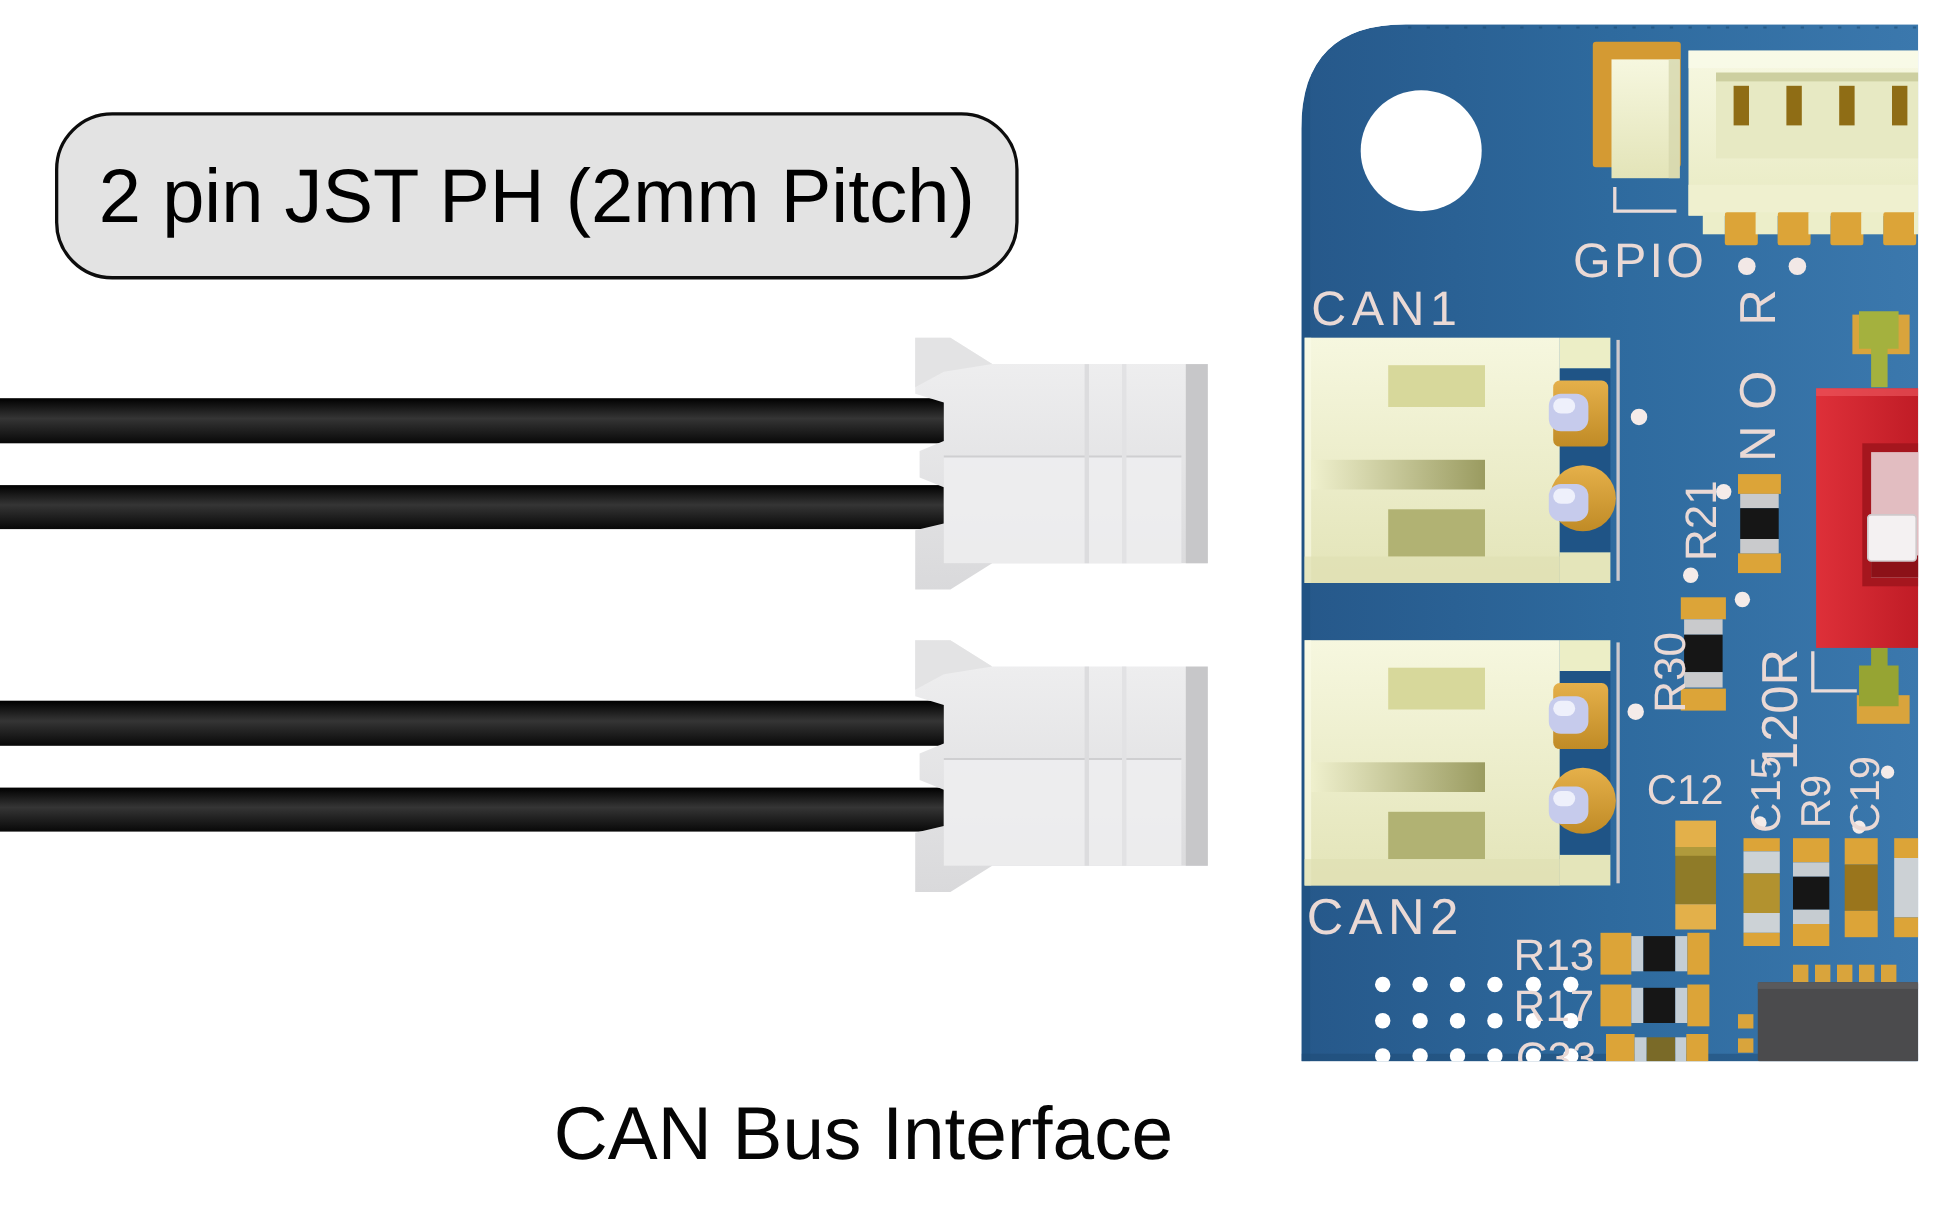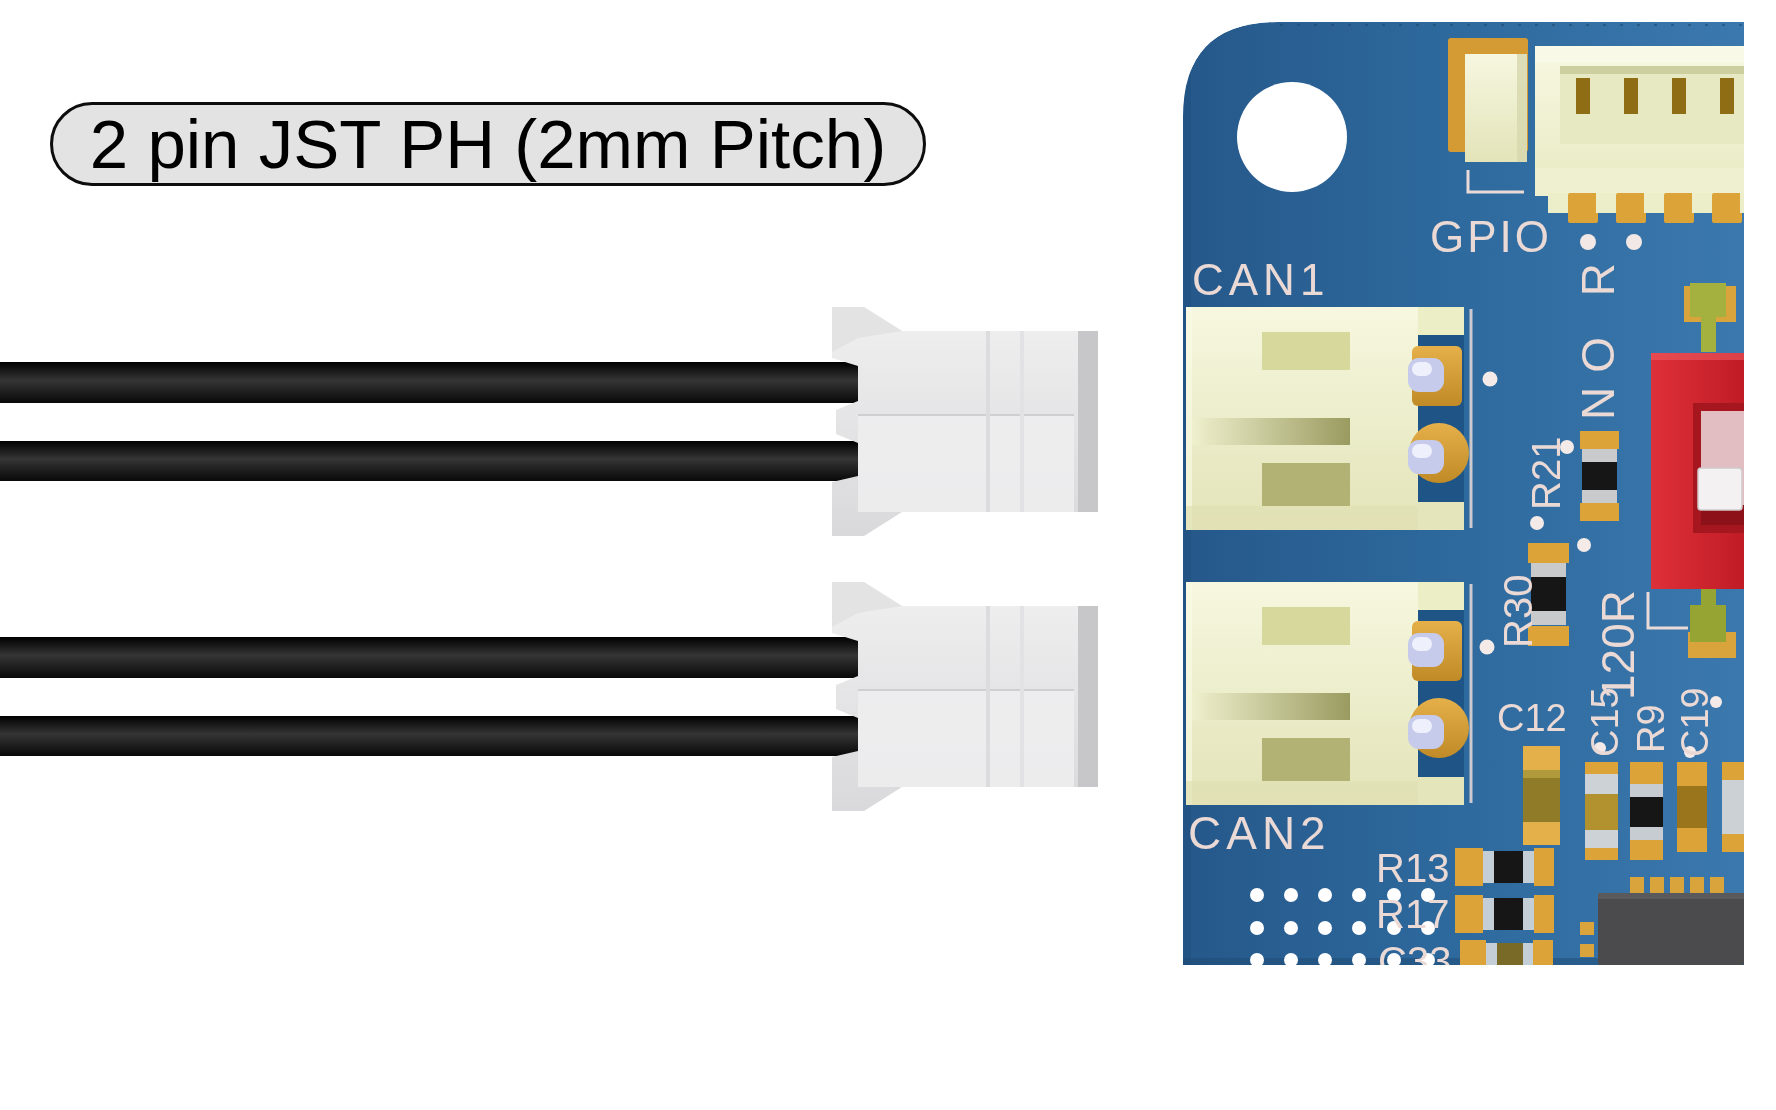--- a/index.html
+++ b/index.html
@@ -1,19 +1,19 @@
 <!DOCTYPE html>
 <html><head>
 <meta charset="utf-8">
 <style>
   html,body{margin:0;padding:0;background:#ffffff;}
   #stage{position:relative;width:1776px;height:1110px;background:#ffffff;overflow:hidden;
          font-family:"Liberation Sans",sans-serif;}
   #pcb-svg{position:absolute;left:0;top:0;}
-  .callout{position:absolute;left:50px;top:102px;width:876px;height:84px;
+  .callout{position:absolute;left:50px;top:102px;width:876px;height:152px;
            background:#e3e3e3;border:3px solid #0d0d0d;border-radius:52px;
            display:flex;align-items:center;justify-content:center;box-sizing:border-box;}
   .callout-text{font-size:69px;color:#000;white-space:nowrap;letter-spacing:0px;}
   .caption{position:absolute;left:340px;top:992px;width:890px;text-align:center;
            font-size:68px;color:#050505;letter-spacing:0px;}
   text{font-family:"Liberation Sans",sans-serif;}
   .silk{fill:#ead9d5;}
 </style>
 </head>
 <body>
@@ -266,13 +266,14 @@
       <text x="1376" y="882" font-size="40" class="silk">R13</text>
       <text x="1376" y="928" font-size="40" class="silk">R17</text>
       <text x="1378" y="975" font-size="40" class="silk">C33</text>
     </g>
   </svg>
 
   <div class="callout">
     <span class="callout-text">2 pin JST PH (2mm Pitch)</span>
   </div>
 
+  <div class="caption">CAN Bus Interface</div>
 </div>
 
 </body></html>

